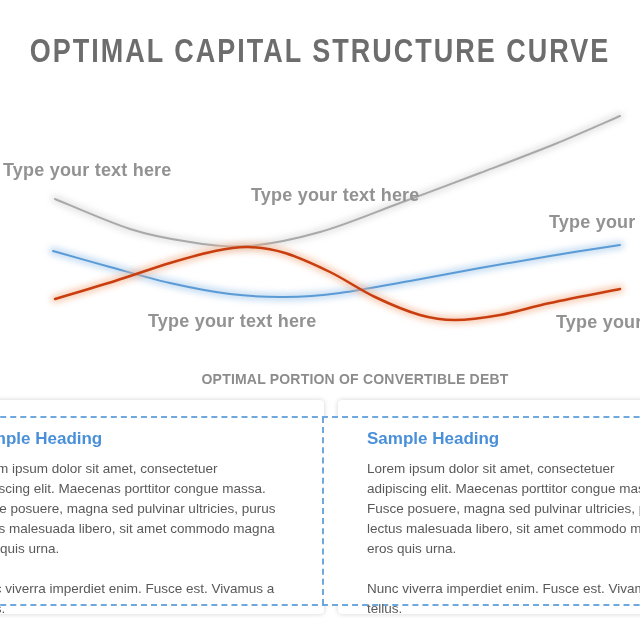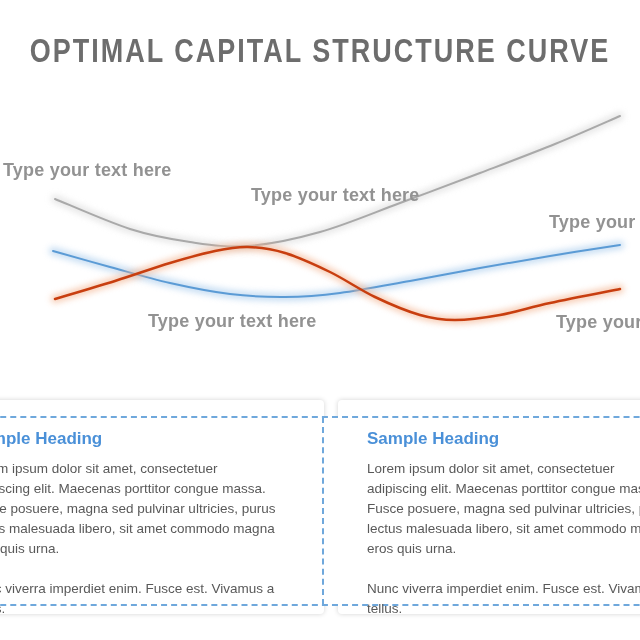--- a/index.html
+++ b/index.html
@@ -65,20 +65,21 @@
     </svg>
 
   <div id="curve-labels">
       <div class="curve-label" style="left: 3px; top: 160px;">Type your text here</div>
       <div class="curve-label" style="left: 251px; top: 185px;">Type your text here</div>
       <div class="curve-label" style="left: 148px; top: 311px;">Type your text here</div>
       <div class="curve-label" style="left: 549px; top: 212px;">Type your text here</div>
       <div class="curve-label" style="left: 556px; top: 312px;">Type your text here</div>
     </div>
 
+  <div id="chart-caption">OPTIMAL PORTION OF CONVERTIBLE DEBT</div>
 
   <div class="card" id="card-left"></div>
   <div class="card" id="card-right"></div>
   <div id="dashed-panel"></div>
   <div id="panel-divider"></div>
 
   <div class="textbox" id="textbox-left">
     <div class="tb-heading">Sample Heading</div>
     <div class="tb-body">Lorem ipsum dolor sit amet, consectetuer
 adipiscing elit. Maecenas porttitor congue massa.

